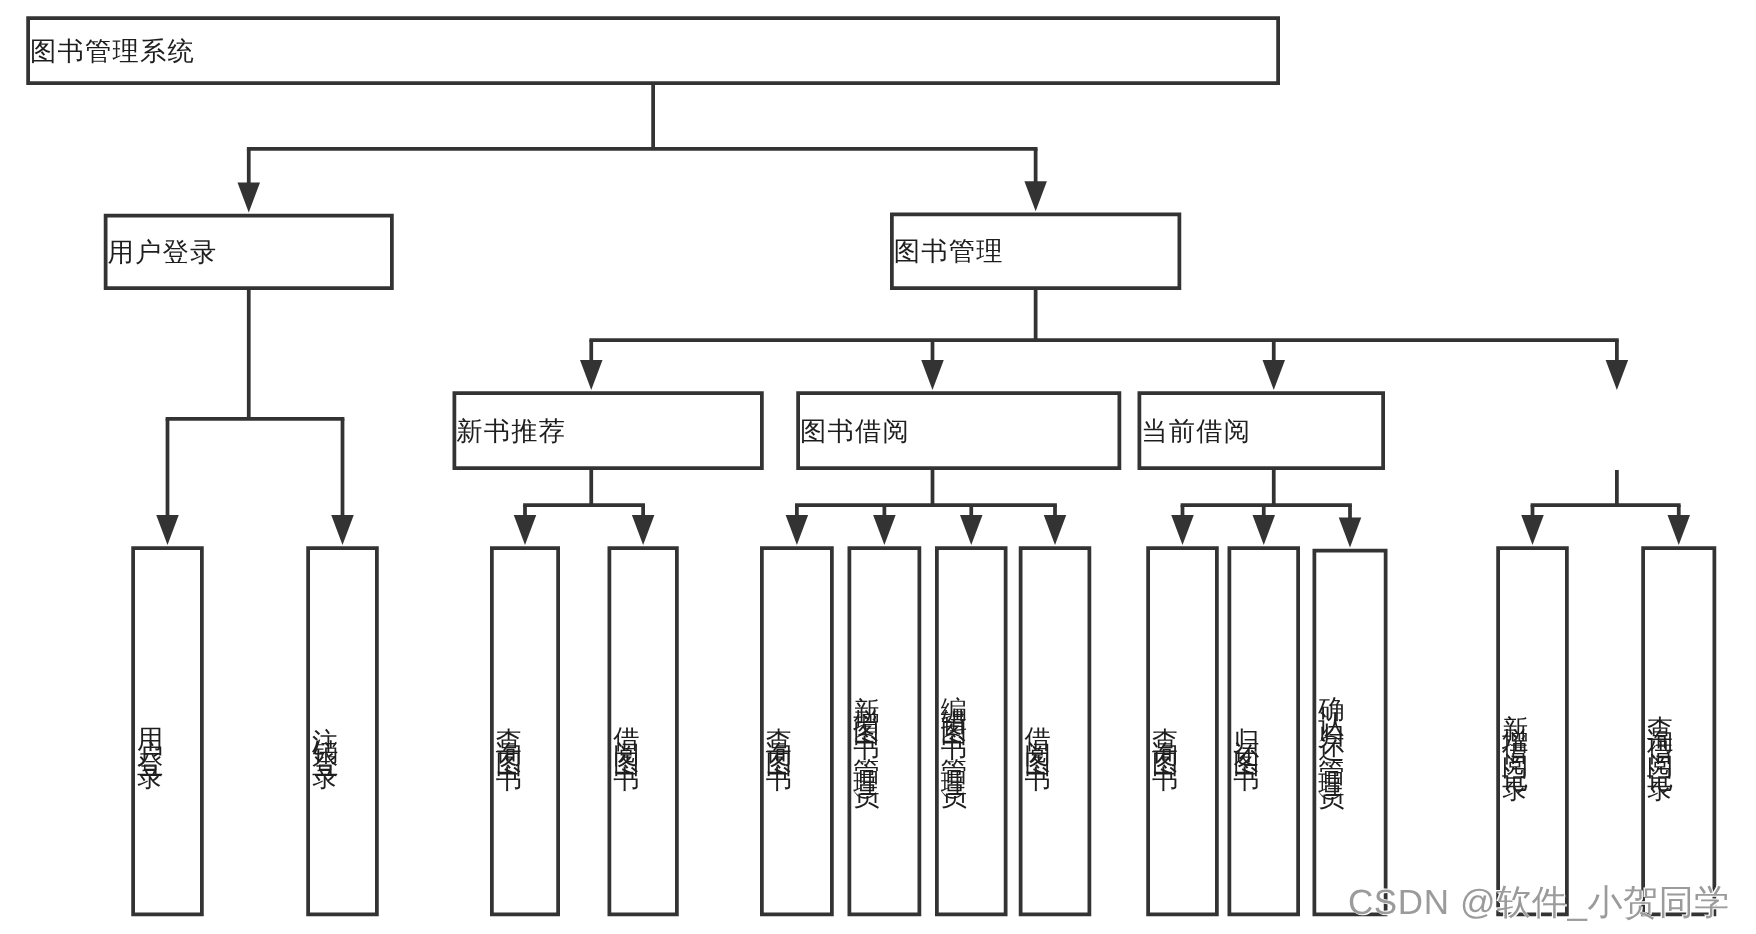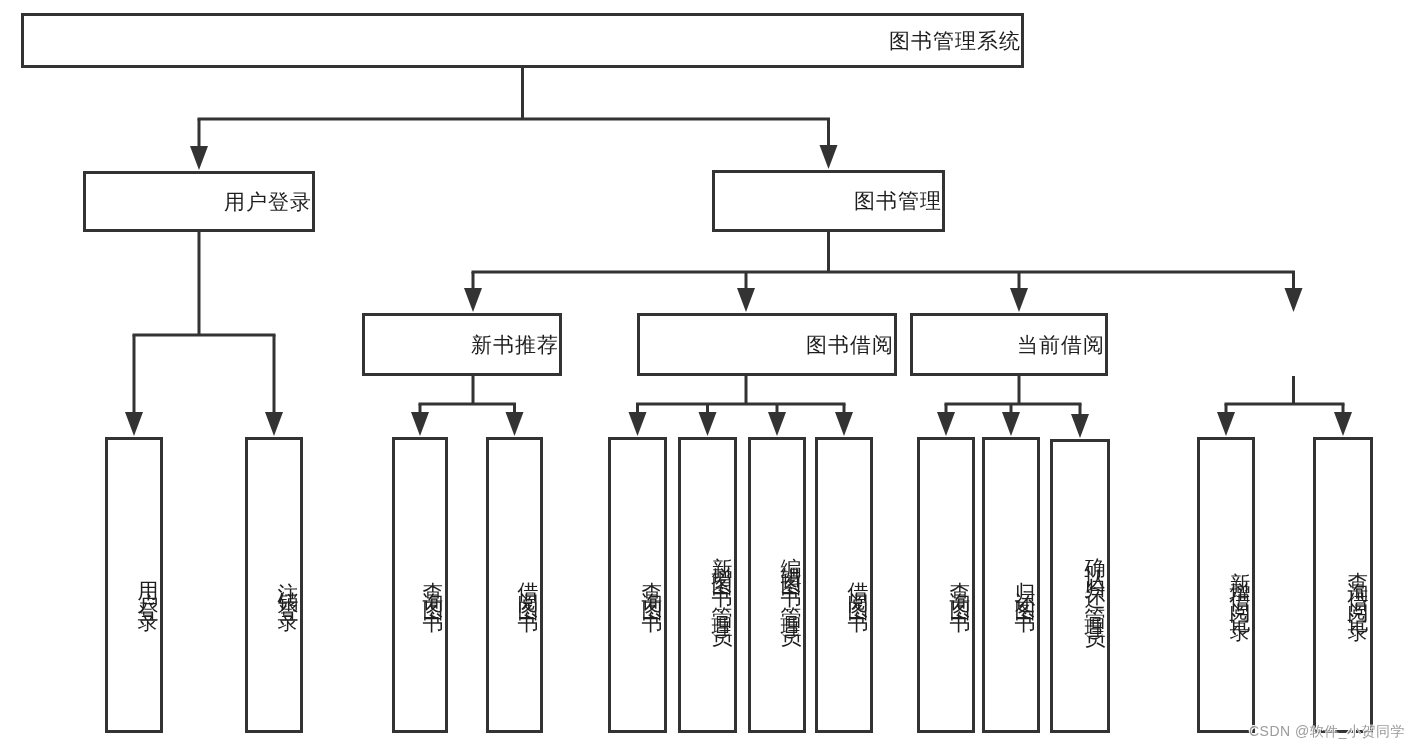--- a/index.html
+++ b/index.html
@@ -6,31 +6,31 @@
     --line:#333333; --boxfill:#ffffff; --text:#1e1e1e; --wm:#9b9b9b; --bg:#ffffff;
   }
   html,body{margin:0;padding:0;background:var(--bg);}
   #stage{
     position:relative; width:1405px; height:747px; background:var(--bg);
     overflow:hidden; font-family:"Liberation Sans","DejaVu Sans",sans-serif;
   }
   #wires{position:absolute;left:0;top:0;width:1405px;height:747px;pointer-events:none;}
   .box{
     position:absolute; box-sizing:border-box; background:var(--boxfill);
-    border:3px solid var(--line); display:flex; align-items:center; justify-content:flex-end;
+    border:3px solid var(--line); display:flex; align-items:center; justify-content:flex-start;
     font-size:21px; color:var(--text); z-index:2;
   }
   .box.h span{white-space:nowrap; letter-spacing:1px;}
   .box.v span{
     writing-mode:vertical-rl; text-orientation:mixed;
     letter-spacing:10px; line-height:1.1; white-space:nowrap;
   }
   .watermark{
-    position:absolute; right:0; bottom:6px; z-index:5;
-    font-size:14px; color:var(--wm); letter-spacing:0.5px;
+    position:absolute; right:21px; bottom:6px; z-index:5;
+    font-size:28px; color:var(--wm); letter-spacing:0.5px;
     text-shadow:1px 1px 0 #ffffff, -1px -1px 0 #ffffff;
   }
 </style>
 </head>
 <body>
 
 <div id="stage">
   <svg id="wires">
       <line x1="522.5" y1="68" x2="522.5" y2="119" stroke="#333333" stroke-width="3"></line>
       <line x1="197.5" y1="119" x2="830" y2="119" stroke="#333333" stroke-width="3"></line>
@@ -90,21 +90,21 @@
     <span>图书管理系统</span>
   </div>
 
   <div class="box h" id="n-user-login" style="left:83px;top:171px;width:232px;height:61px">
     <span>用户登录</span>
   </div>
   <div class="box h" id="n-book-mgmt" style="left:712px;top:170px;width:233px;height:62px">
     <span>图书管理</span>
   </div>
 
-  <div class="box h" id="n-new-rec" style="left:362px;top:313px;width:200px;height:63px">
+  <div class="box h" id="n-new-rec" style="left:362px;top:313px;width:249px;height:63px">
     <span>新书推荐</span>
   </div>
   <div class="box h" id="n-book-borrow" style="left:637px;top:313px;width:260px;height:63px">
     <span>图书借阅</span>
   </div>
   <div class="box h" id="n-cur-borrow" style="left:910px;top:313px;width:198px;height:63px">
     <span>当前借阅</span>
   </div>
 
   <div class="box v" id="l-user-login" style="left:105px;top:437px;width:58px;height:296px">

